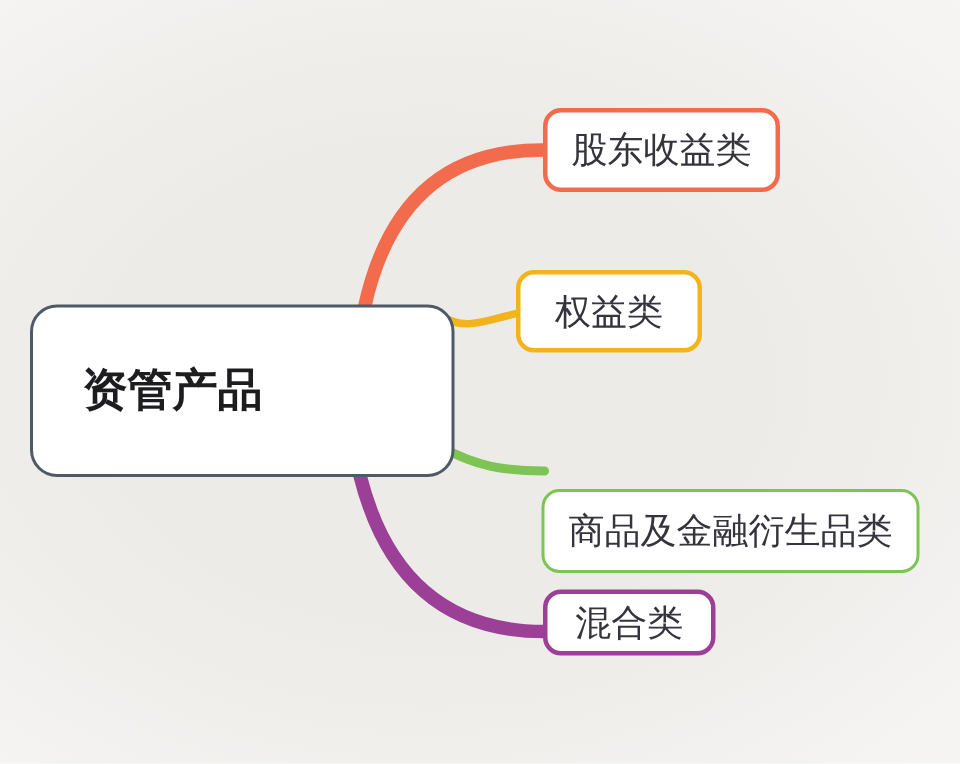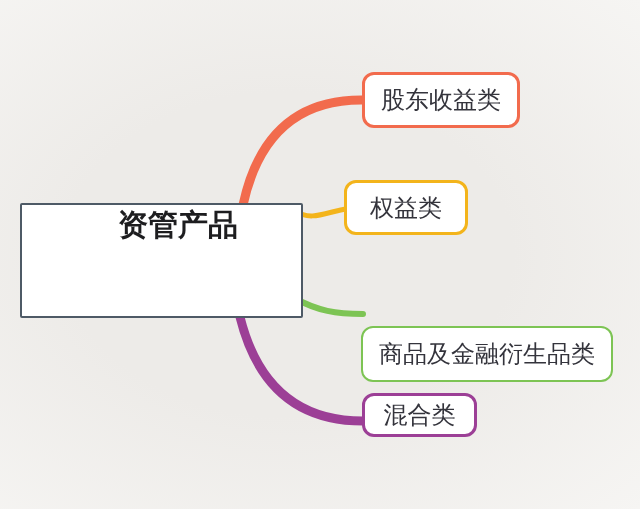--- a/index.html
+++ b/index.html
@@ -23,22 +23,22 @@
     position: absolute;
     background: #FFFFFF;
     z-index: 2;
     display: flex;
     align-items: center;
   }
   .root-node {
     left: 20px; top: 203px;
     width: 283px; height: 115px;
     border: 2px solid #4E5A66;
-    border-radius: 2px;
-    flex-direction: row;
+    border-radius: 18px;
+    flex-direction: column;
     justify-content: center;
     align-items: flex-start;
     padding-left: 33px;
   }
   .root-line {
     font-size: 30px;
     font-weight: bold;
     line-height: 39px;
     color: #1D1D1F;
     white-space: nowrap;

